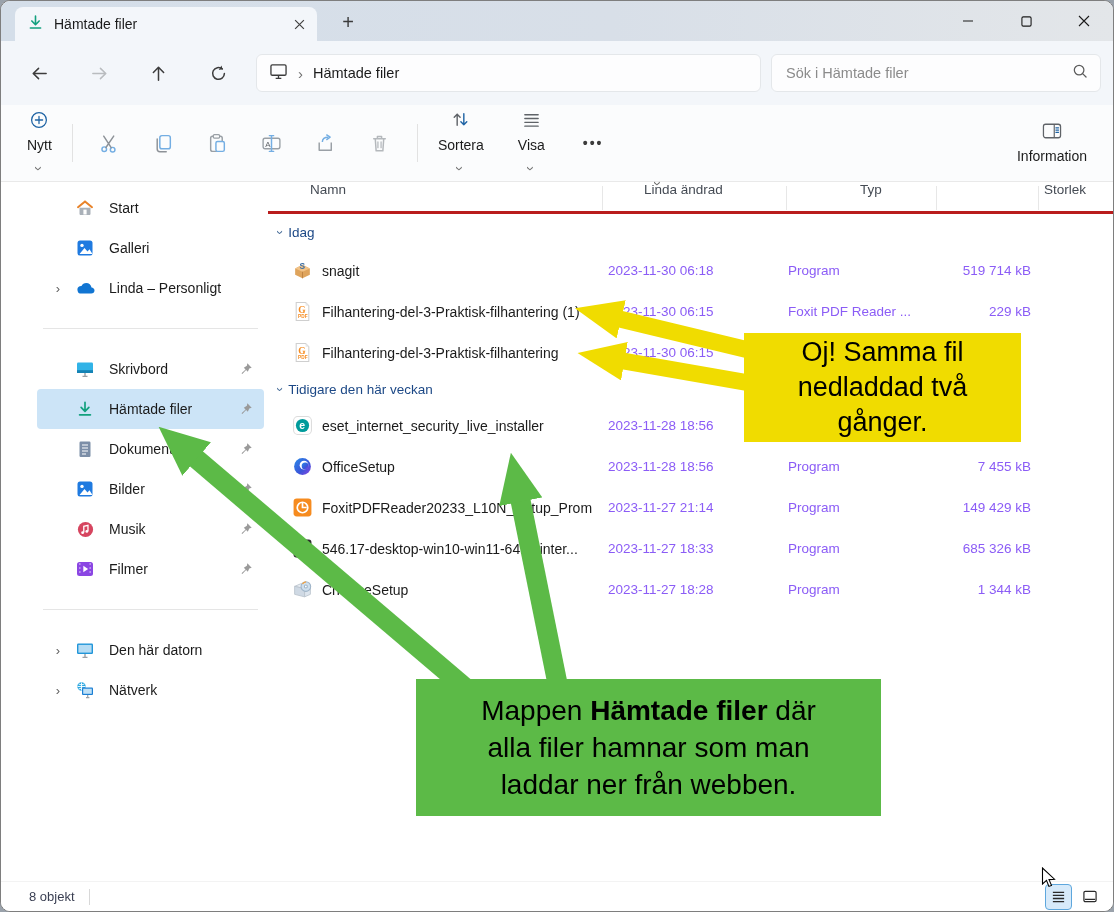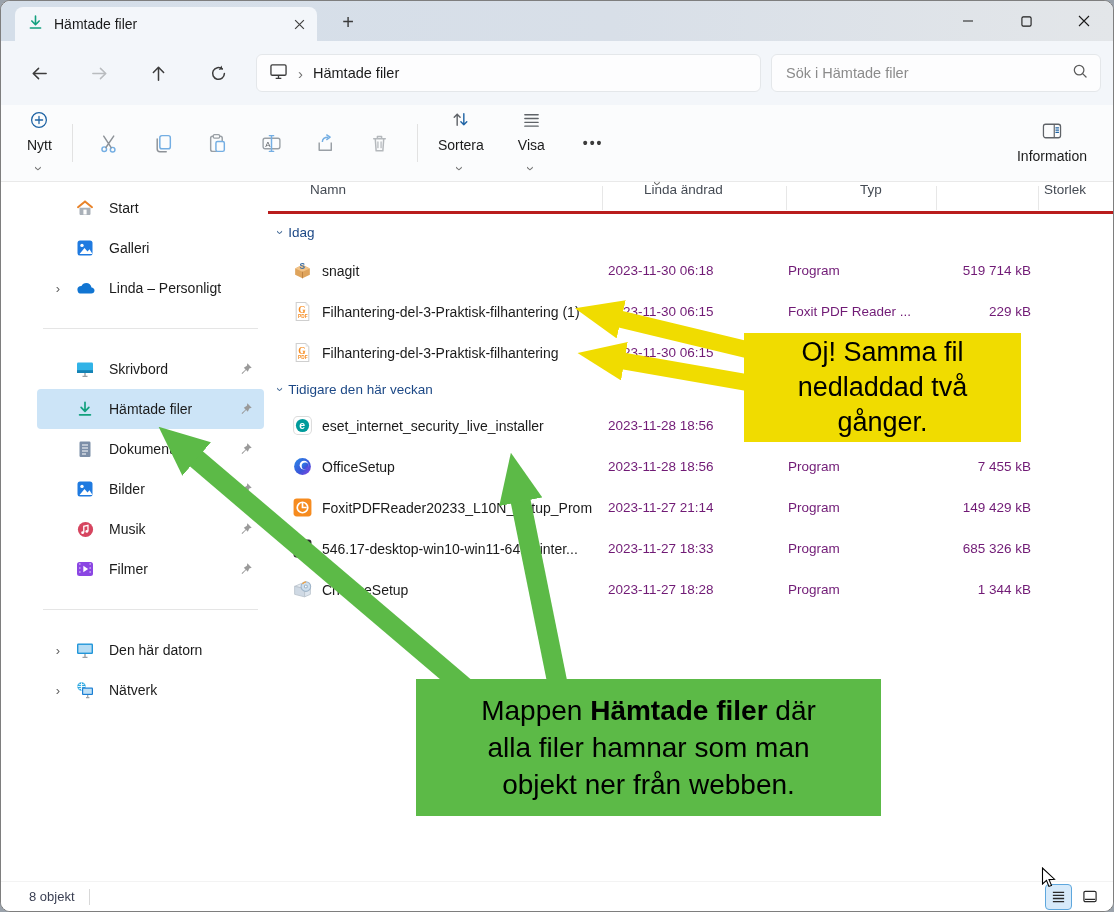--- a/index.html
+++ b/index.html
@@ -49,21 +49,21 @@
   .files{flex:1;position:relative;}
   .fhead{display:flex;align-items:flex-start;height:32px;padding-left:24px;position:relative;
          border-bottom:3px solid #b91c1c;color:#454b54;font-size:13.5px;gap:36px;}
   .fhead .hsep{position:absolute;top:4px;width:1px;height:24px;background:#e7e7e7;}
   .sortmark{position:absolute;left:388px;top:-6px;color:#6a6a6a;font-size:11px;}
   .c-name{width:316px;display:flex;align-items:center;gap:9px;flex:none;white-space:nowrap;}
   .c-date{width:180px;flex:none;}
   .c-type{width:148px;flex:none;}
   .c-size{width:95px;flex:none;text-align:right;}
   .frow{display:flex;align-items:center;height:41px;padding-left:24px;font-size:14px;color:#1b1b1b;}
-  .frow .meta{color:#701a75;font-size:13.5px;}
+  .frow .meta{color:#8b5cf6;font-size:13.5px;}
   .grow{display:flex;align-items:center;height:36px;padding-left:10px;gap:6px;color:#1c4886;font-size:13.5px;}
   .grow.g2{height:32px;}
   .grow .gchev{color:#4a6f9a;font-size:13px;display:inline-block;transform:rotate(90deg);}
   .fico{width:21px;height:21px;flex:none;}
   
   .statusbar{position:absolute;left:0;bottom:0;width:100%;height:30px;background:#fff;
              display:flex;align-items:center;padding:0 10px 0 28px;border-top:1px solid #f3f3f3;}
   .status-count{font-size:13px;color:#3a3f52;}
   .status-div{width:1px;height:16px;background:#d8d8d8;margin-left:14px;}
   .viewbtns{margin-left:auto;display:flex;gap:4px;align-items:center;}
@@ -603,21 +603,21 @@
   </svg>
 
   <div class="note note-yellow">
     <span>Oj! Samma fil
 nedladdad två
 gånger.</span>
   </div>
   <div class="note note-green">
     <div><span>Mappen </span><b>Hämtade filer</b><span> där</span></div>
     <div>alla filer hamnar som man</div>
-    <div>objekt ner från webben.</div>
+    <div>laddar ner från webben.</div>
   </div>
 
   <div class="cursor">
     <svg width="16" height="22" viewBox="0 0 16 22">
         <path d="M1.5 1l0 16 4-3.6 2.4 6 2.6-1-2.5-5.8 5.5-.4z" fill="#fff" stroke="#000" stroke-width="1.1"></path>
       </svg>
   </div>
 
 </div>
 

